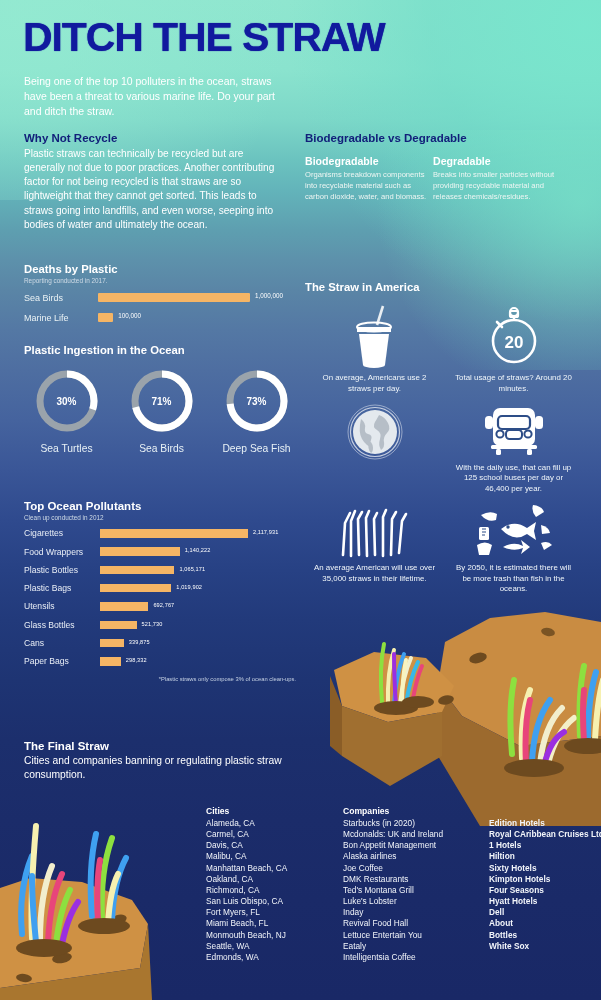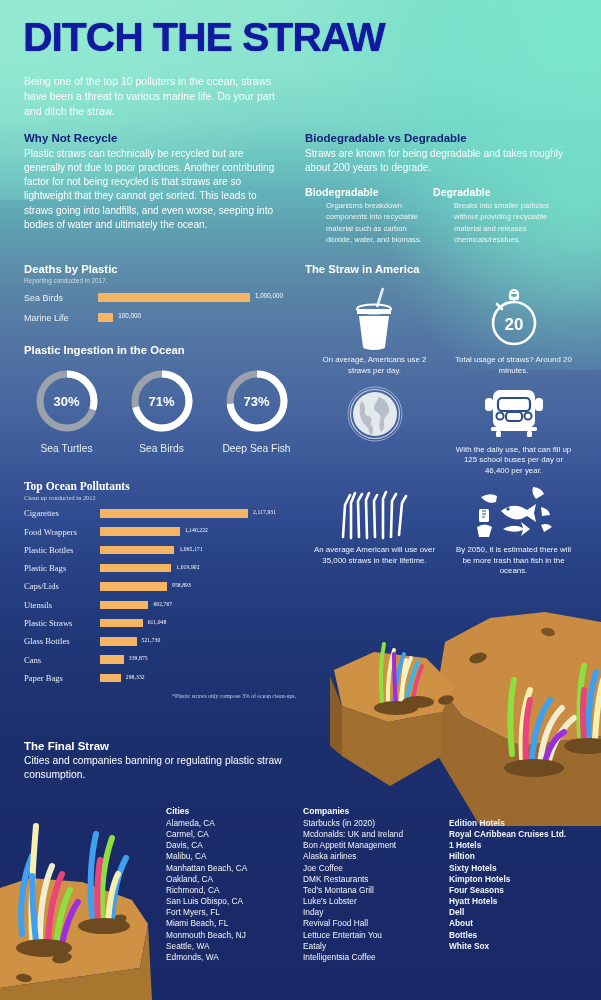--- a/index.html
+++ b/index.html
@@ -76,73 +76,73 @@
   #whynot .h-sec { color:#12207a; }
   #whynot p { margin-top:3px; font-size:10.1px; line-height:1.40; color:#ffffff; }
 
   
   #biodeg { position:absolute; left:305px; top:132px; width:272px; }
   #biodeg .h-sec { color:#12207a; }
   #biodeg > p { margin-top:3px; font-size:10.1px; line-height:1.40; color:#ffffff; }
   .bd-cols { display:flex; margin-top:11px; }
   .bd-col { width:128px; }
   .bd-col h4 { font-size:10.6px; font-weight:bold; color:#fff; margin-bottom:2px; }
-  .bd-col p { font-size:7.6px; line-height:1.48; color:#eef6f3;margin-left:21px; }
+  .bd-col p { font-size:7.6px; line-height:1.48; color:#eef6f3; }
 
   
   #deaths { position:absolute; left:24px; top:263px; width:272px; }
   #deaths .h-sec { font-size:11.3px; }
   #deaths .sub-note { margin-top:2px; }
   .dbar-row { display:flex; align-items:center; height:13px; margin-top:7px; }
   .dbar-label { width:74px; font-size:9px; color:#eaf2f4; }
   .dbar-track { position:relative; flex:1; height:9px; }
   .dbar-fill { position:absolute; left:0; top:0; height:9px; background:#f5b565; border-radius:1px; }
   .dbar-val { position:absolute; top:-1px; font-size:6.3px; color:#ffffff; white-space:nowrap; }
 
   
   #ingestion { position:absolute; left:24px; top:344px; width:276px; }
   #ingestion .h-sec { font-size:11.3px; }
   .donut-row { display:flex; margin-top:12px; gap:10px; }
   .donut-cell { width:85px; text-align:center; }
   .donut { position:relative; width:66px; height:66px; margin:0 auto; }
   .donut svg { display:block; transform:rotate(-90deg); }
   .donut .pct {
     position:absolute; inset:0; display:flex; align-items:center; justify-content:center;
-    font-size:13px; font-weight:bold; color:#ffffff;
+    font-size:10px; font-weight:bold; color:#ffffff;
   }
   .donut-label { margin-top:9px; font-size:10.3px; color:#e8f1f5; }
 
   
-  #america { position:absolute; left:305px; top:263px; width:278px; }
+  #america { position:absolute; left:305px; top:281px; width:278px; }
   #america .h-sec { font-size:11.3px; }
   .am-grid { display:flex; flex-wrap:wrap; margin-top:6px; }
   .am-cell { width:139px; text-align:center; margin-bottom:6px; }
   .am-icon { height:74px; display:flex; align-items:center; justify-content:center; }
   .am-cap { font-size:7.9px; line-height:1.36; color:#f0f6fa; padding:0 8px; }
   .am-cell.r2 .am-icon { height:62px; }
   .am-cell.r3 .am-icon { height:62px; }
 
   
-  #pollutants { position:absolute; left:24px; top:480px; width:272px;font-family:Liberation Serif, serif; }
+  #pollutants { position:absolute; left:24px; top:500px; width:272px; }
   #pollutants .h-sec { font-size:11.5px; }
   #pollutants .sub-note { margin-top:2px; }
   .pbar-row { display:flex; align-items:center; height:12px; margin-top:6.3px; }
   .pbar-label { width:76px; font-size:8.6px; color:#e9eef6; }
   .pbar-track { position:relative; flex:1; height:8.5px; }
   .pbar-fill { position:absolute; left:0; top:0; height:8.5px; background:#f5b565; }
   .pbar-val { position:absolute; top:0px; font-size:5.6px; color:#ffffff; white-space:nowrap; letter-spacing:.1px; }
   .pfoot { margin-top:9px; text-align:right; font-size:5.8px; color:#c6d2e4; }
 
   
   #final { position:absolute; left:24px; top:740px; width:290px; }
   #final .h-sec { font-size:11.5px; }
   #final p { margin-top:2px; font-size:10.3px; line-height:1.38; color:#ffffff; }
 
   .lists { position:absolute; top:806px; left:0; width:601px; }
-  .list-col { position:absolute; top:0; }
+  .list-col { position:absolute; top:0;margin-left:40px; }
   .list-col h4 { font-size:8.6px; font-weight:bold; color:#fff; margin-bottom:2px; }
   .list-col li { list-style:none; font-size:8.3px; line-height:1.345; color:#f2f5fa; white-space:nowrap; }
   #col-cities { left:166px; }
   #col-companies { left:303px; }
   #col-extra { left:449px; top:12px;font-weight:bold; }
 
   
   .illus { position:absolute; pointer-events:none; }
 </style>
 </head>
@@ -157,21 +157,20 @@
   <div class="title">DITCH THE STRAW</div>
   <div class="intro">Being one of the top 10 polluters in the ocean, straws have been a threat to various marine life. Do your part and ditch the straw.</div>
 
   <div id="whynot">
     <div class="h-sec">Why Not Recycle</div>
     <p>Plastic straws can technically be recycled but are generally not due to poor practices. Another contributing factor for not being recycled is that straws are so lightweight that they cannot get sorted. This leads to straws going into landfills, and even worse, seeping into bodies of water and ultimately the ocean.</p>
   </div>
 
   <div id="biodeg">
     <div class="h-sec">Biodegradable vs Degradable</div>
-    <p>Straws are known for being degradable and takes roughly about 200 years to degrade.</p>
     <div class="bd-cols">
       <div class="bd-col">
         <h4>Biodegradable</h4>
         <p>Organisms breakdown components into recyclable material such as carbon dioxide, water, and biomass.</p>
       </div>
       <div class="bd-col">
         <h4>Degradable</h4>
         <p>Breaks into smaller particles without providing recyclable material and releases chemicals/residues.</p>
       </div>
     </div>
@@ -360,38 +359,24 @@
           </div>
         </div>
         <div class="pbar-row">
           <div class="pbar-label">Plastic Bags</div>
           <div class="pbar-track">
             <div class="pbar-fill" style="width:71.3px;background:#f5b565"></div>
             <div class="pbar-val" style="left:76.3px">1,019,902</div>
           </div>
         </div>
         <div class="pbar-row">
-          <div class="pbar-label">Caps/Lids</div>
-          <div class="pbar-track">
-            <div class="pbar-fill" style="width:67.0px;background:#f5b565"></div>
-            <div class="pbar-val" style="left:72.0px">958,893</div>
-          </div>
-        </div>
-        <div class="pbar-row">
           <div class="pbar-label">Utensils</div>
           <div class="pbar-track">
             <div class="pbar-fill" style="width:48.4px;background:#f5b565"></div>
             <div class="pbar-val" style="left:53.4px">692,767</div>
-          </div>
-        </div>
-        <div class="pbar-row">
-          <div class="pbar-label">Plastic Straws</div>
-          <div class="pbar-track">
-            <div class="pbar-fill" style="width:42.7px;background:#f5b565"></div>
-            <div class="pbar-val" style="left:47.7px">611,048</div>
           </div>
         </div>
         <div class="pbar-row">
           <div class="pbar-label">Glass Bottles</div>
           <div class="pbar-track">
             <div class="pbar-fill" style="width:36.5px;background:#f5b565"></div>
             <div class="pbar-val" style="left:41.5px">521,730</div>
           </div>
         </div>
         <div class="pbar-row">

